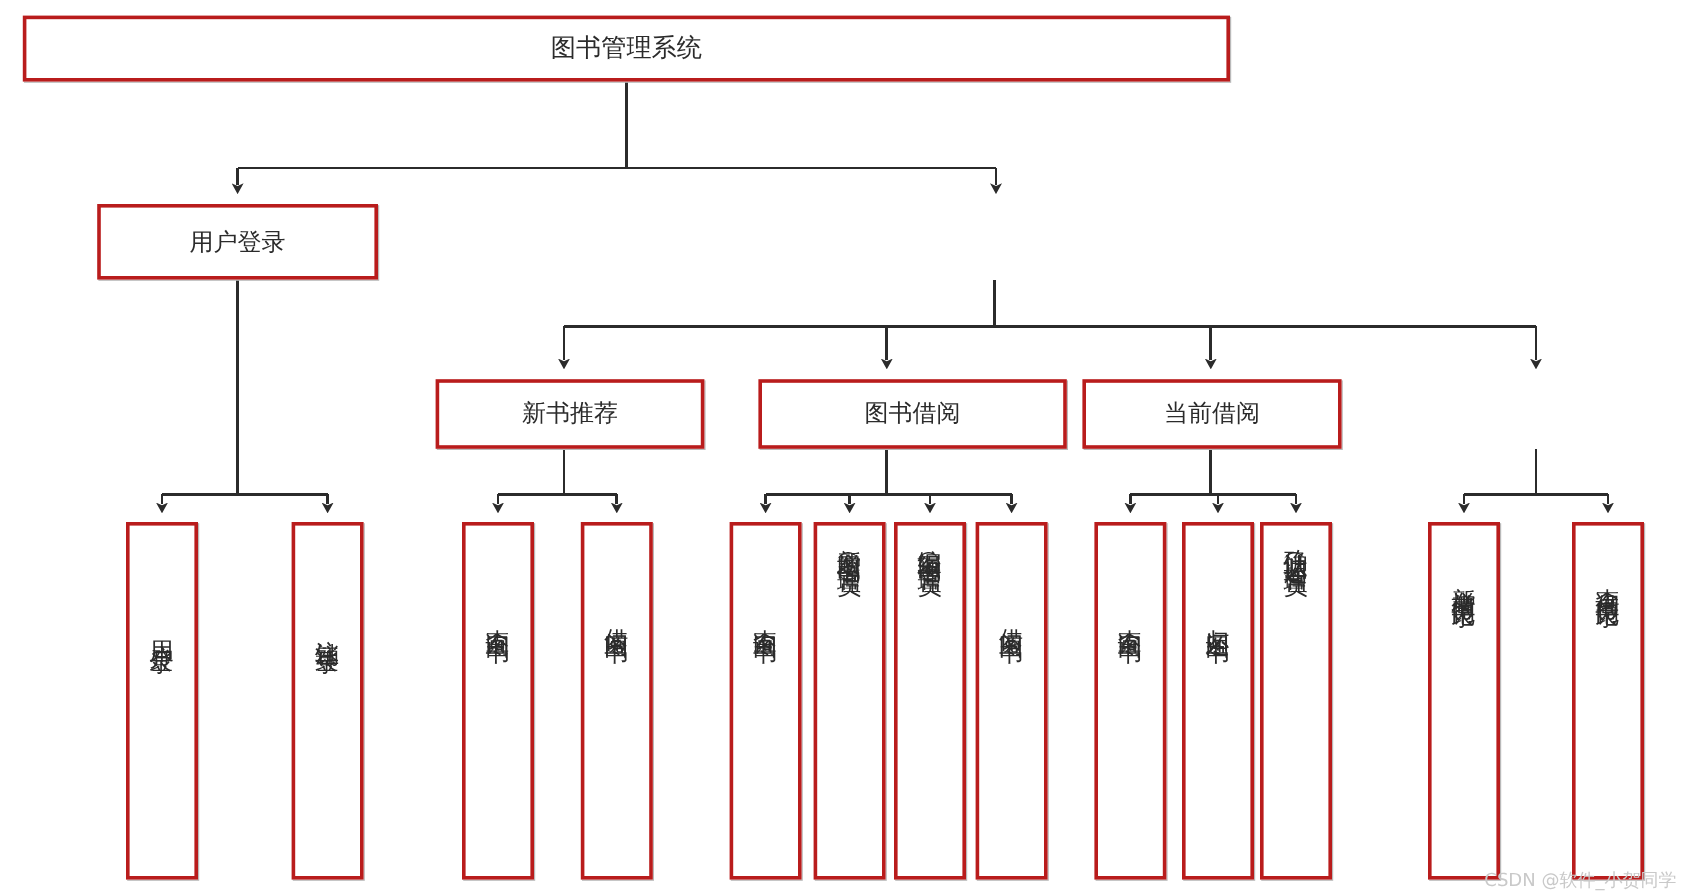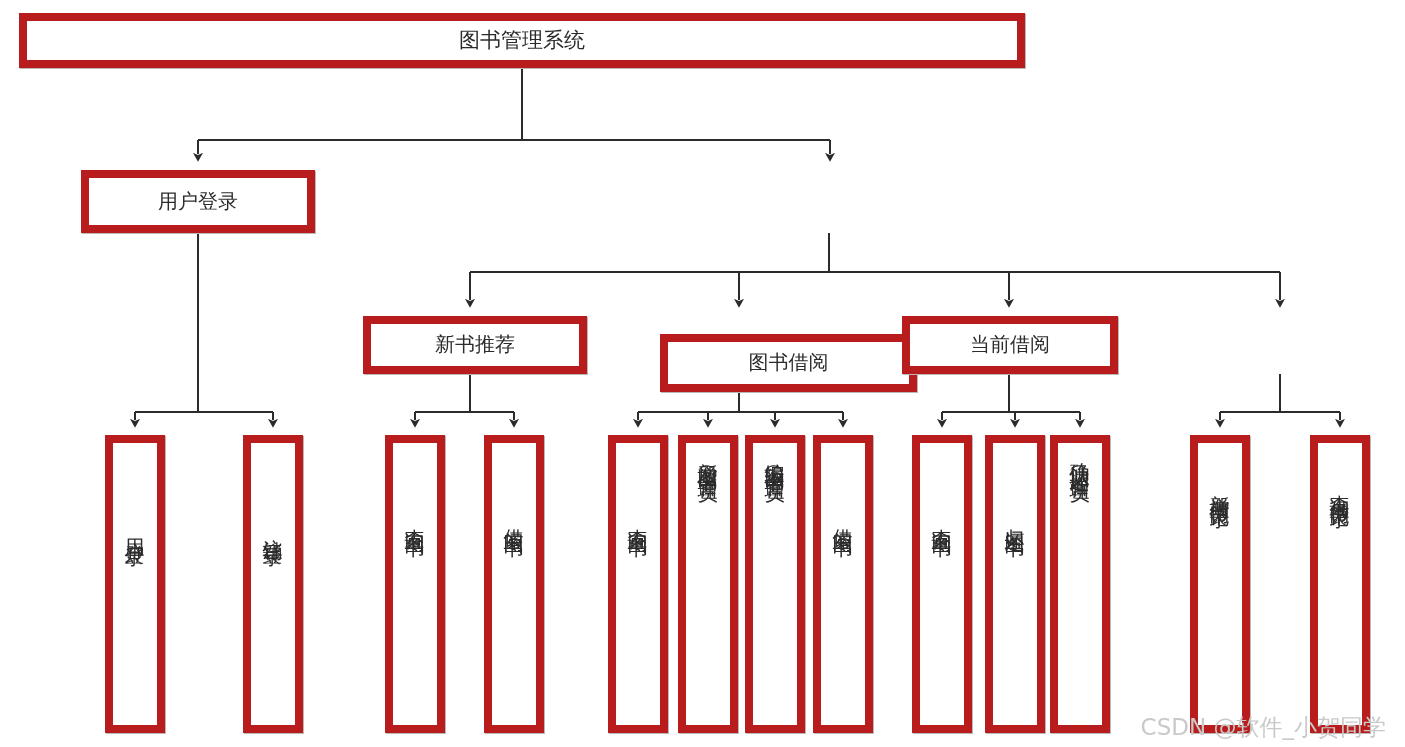--- a/index.html
+++ b/index.html
@@ -25,21 +25,21 @@
     top: 0;
     width: 1405px;
     height: 747px;
     pointer-events: none;
   }
   
   .node {
     position: absolute;
     box-sizing: border-box;
     background: #ffffff;
-    border: 8px solid #b91c1c;
+    border: 3px solid #b91c1c;
     box-shadow: 1px 1px 0 0 #b9b9b9;
     display: flex;
     align-items: center;
     justify-content: center;
     color: #2b2b2b;
   }
   .node .label {
     display: block;
     text-align: center;
     line-height: 1.18;
@@ -66,23 +66,23 @@
     letter-spacing: 3px;
     line-height: 1;
   }
   
   .node.v.tall {
     padding-top: 4px;
   }
   
   #watermark {
     position: absolute;
-    right: 19px;
+    right: 8px;
     bottom: 4px;
-    font-size: 23px;
+    font-size: 15px;
     color: #c9c9c9;
     white-space: nowrap;
     user-select: none;
   }
 </style>
 </head>
 <body>
 
 <div id="canvas">
 
@@ -140,21 +140,21 @@
     <span class="label">图书管理系统</span>
   </div>
 
   <div class="node h" style="left:81px; top:170px; width:234px; height:63px;">
     <span class="label">用户登录</span>
   </div>
 
   <div class="node h" style="left:363px; top:316px; width:224px; height:58px;">
     <span class="label">新书推荐</span>
   </div>
-  <div class="node h" style="left:632px; top:334px; width:257px; height:58px;margin-left:28px;">
+  <div class="node h" style="left:632px; top:316px; width:257px; height:58px;">
     <span class="label">图书借阅</span>
   </div>
   <div class="node h" style="left:902px; top:316px; width:216px; height:58px;">
     <span class="label">当前借阅</span>
   </div>
 
   <div class="node v" style="left:105px; top:435px; width:60px; height:298px; padding-top:80px;">
     <span class="label">用户登录</span>
   </div>
   <div class="node v" style="left:243px; top:435px; width:60px; height:298px; padding-top:80px;">

